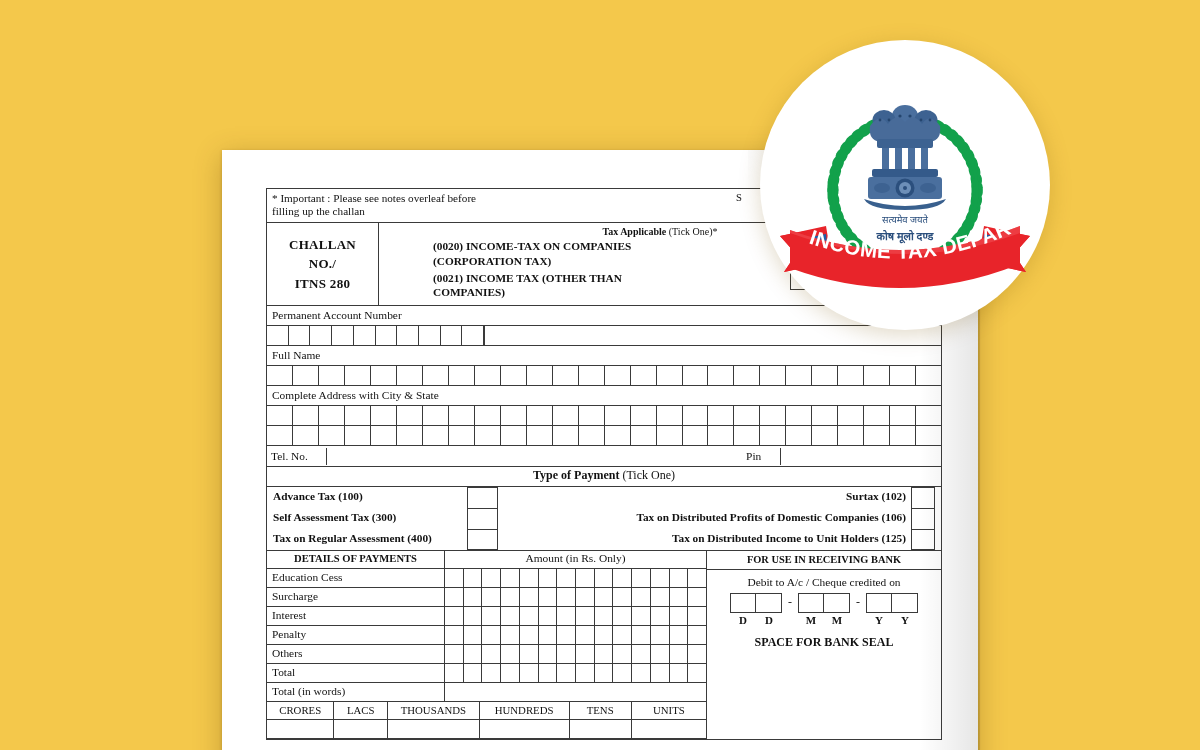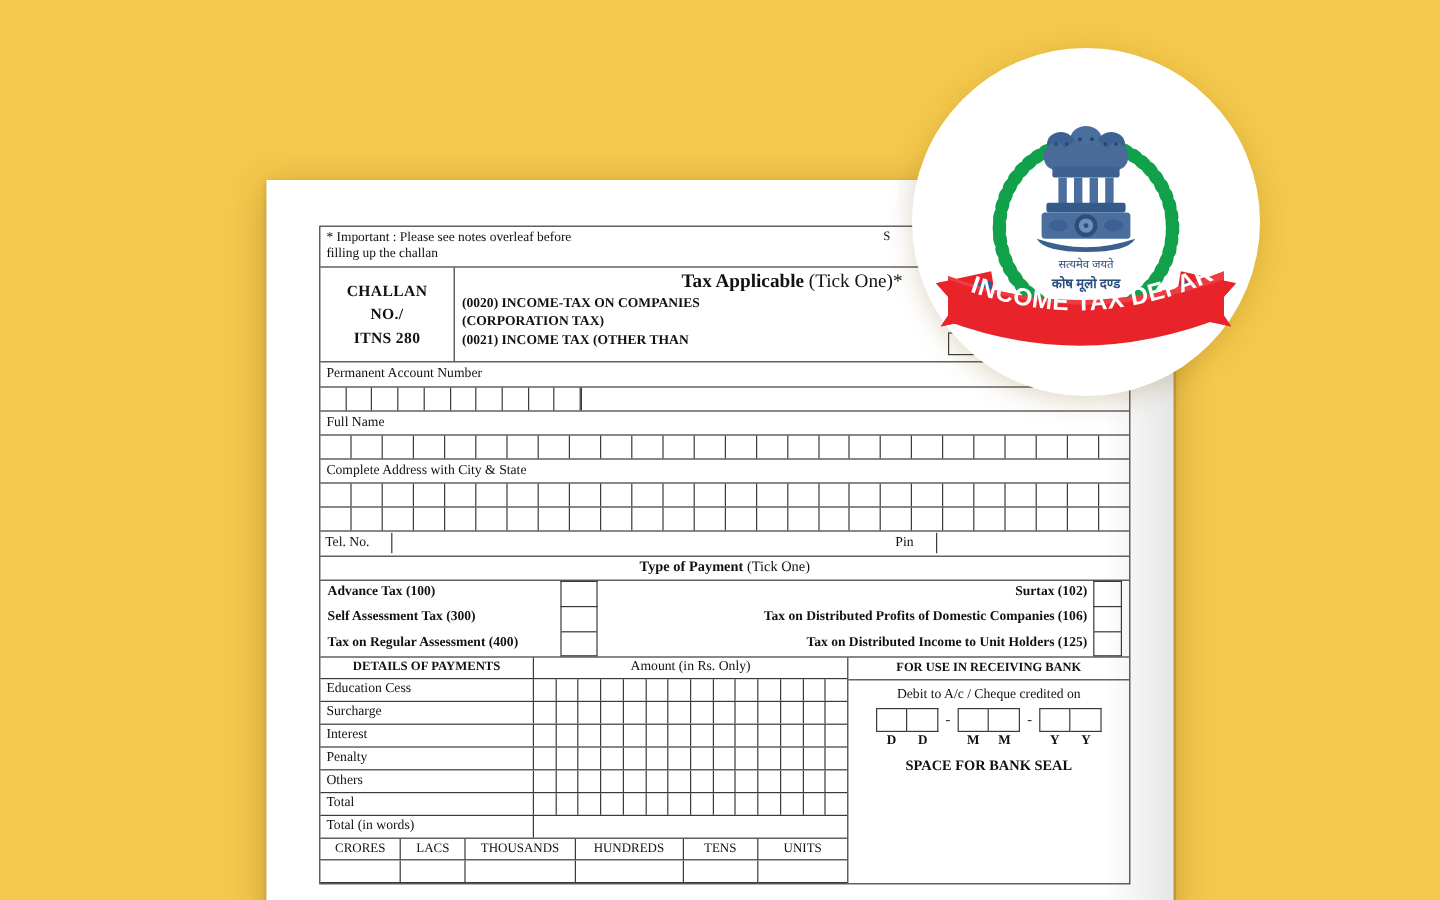--- a/index.html
+++ b/index.html
@@ -52,24 +52,24 @@
   .note{padding:3px 5px 4px 5px;flex:1;font-size:11.2px;}
   .single-copy{padding:3px 5px;font-size:10.6px;width:200px;text-align:left;}
 
   
   .challan-no{
     width:112px;display:flex;flex-direction:column;justify-content:center;
     align-items:center;font-weight:bold;font-size:13px;letter-spacing:.3px;
     padding:6px 2px;line-height:1.5;
   }
   .taxapp{flex:1;padding:3px 6px 5px 6px;}
-  .taxapp .ttl{text-align:center;font-weight:bold;font-size:16px;margin-bottom:2px;}
+  .taxapp .ttl{text-align:center;font-weight:bold;font-size:10px;margin-bottom:2px;}
   .taxapp .ttl .lt{font-weight:normal;}
   .optline{display:flex;align-items:flex-start;}
-  .optline .txt{flex:1;font-weight:bold;font-size:11.3px;line-height:1.3;}
+  .optline .txt{flex:1;font-weight:bold;font-size:11.3px;line-height:1.3;margin-left:48px;}
   .tickbox{width:25px;height:17px;border:1.1px solid #3a3a3a;flex:none;margin-left:6px;}
   .rightpad{width:118px;flex:none;}
 
   
   .lblrow{padding:3px 5px;font-size:11.4px;}
 
   
   .grid{display:flex;height:19px;}
   .grid .g{border-right:1.2px solid #3a3a3a;box-sizing:border-box;flex:1 1 0;}
   .grid .g:last-child{border-right:none;}
@@ -178,20 +178,21 @@
           <div class="txt">
             <div>(0020) INCOME-TAX  ON COMPANIES</div>
             <div>(CORPORATION TAX)</div>
           </div>
           <div class="tickbox"></div>
           <div class="rightpad"></div>
         </div>
         <div class="optline" style="margin-top:2px;">
           <div class="txt">
             <div>(0021) INCOME TAX (OTHER THAN</div>
+            <div>COMPANIES)</div>
           </div>
           <div class="tickbox"></div>
           <div class="rightpad"></div>
         </div>
       </div>
     </div>
 
     <div class="row">
       <div class="lblrow">Permanent Account Number</div>
     </div>

